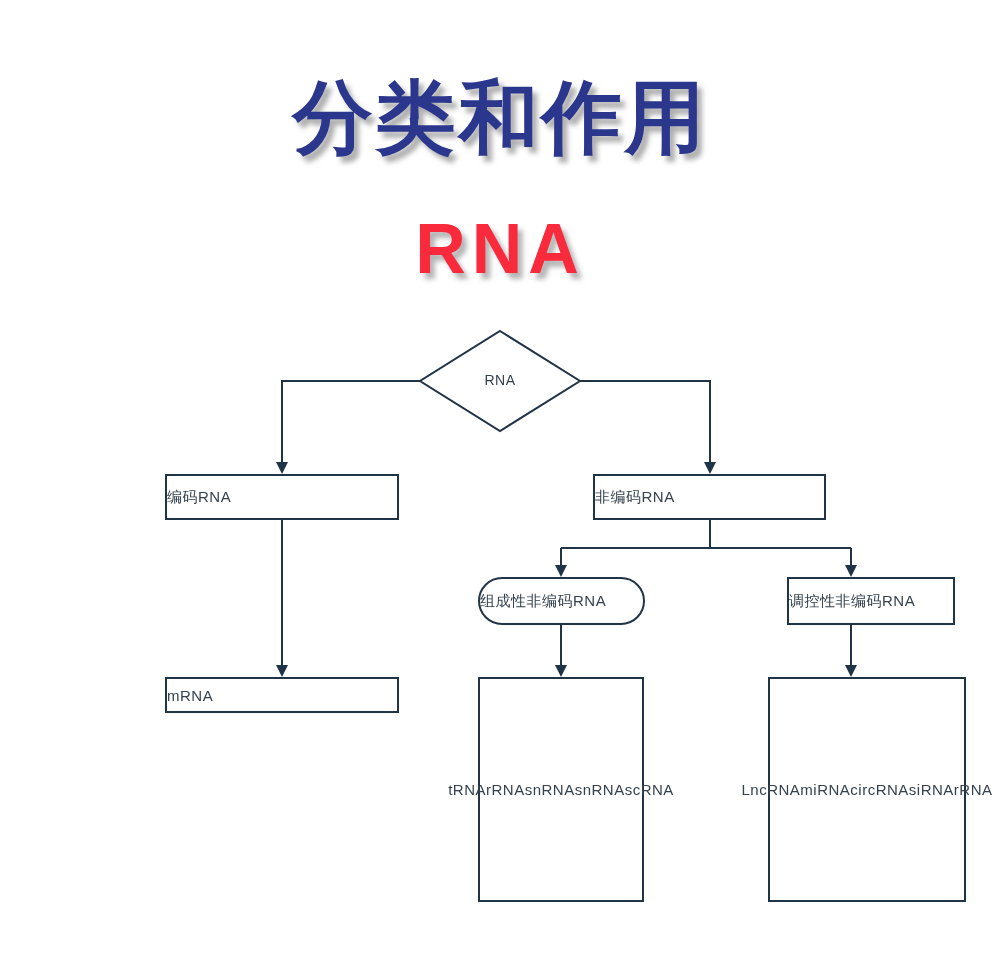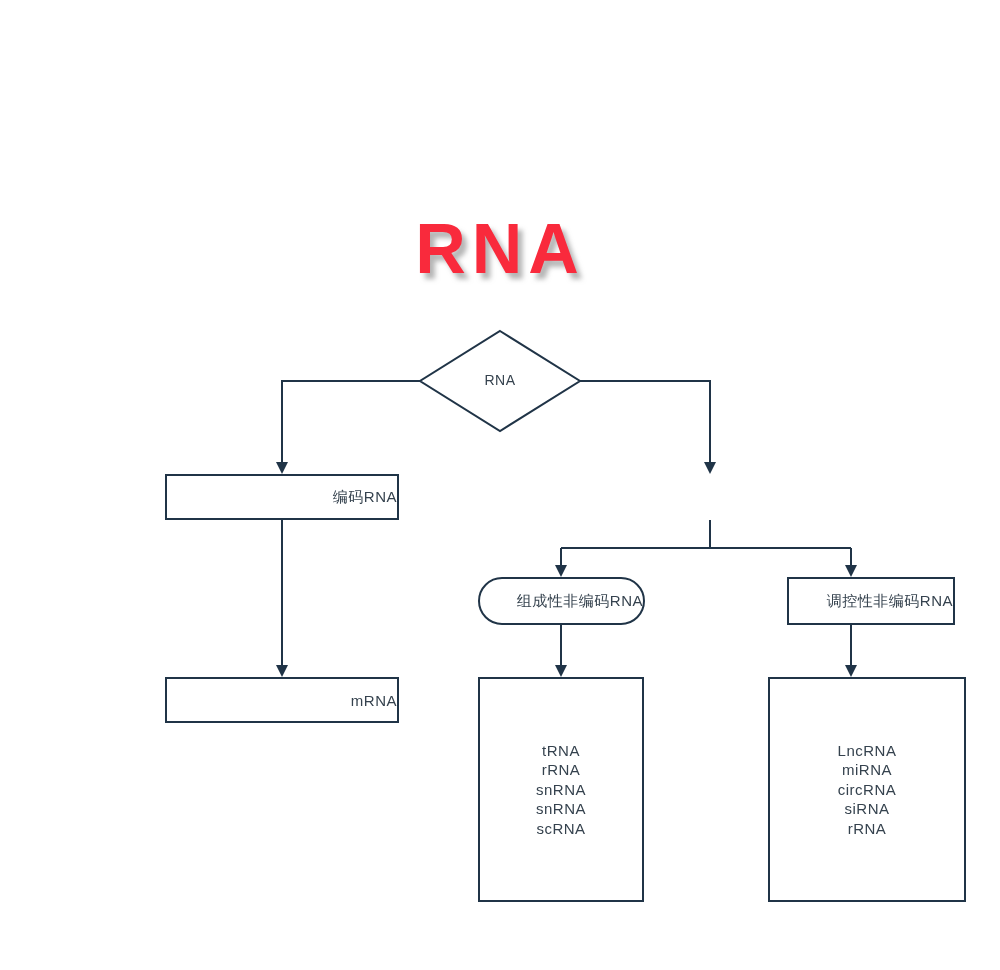--- a/index.html
+++ b/index.html
@@ -53,60 +53,61 @@
     pointer-events: none;
   }
   .node {
     position: absolute;
     box-sizing: border-box;
     border: 2px solid #203447;
     background: #ffffff;
     color: #35424E;
     display: flex;
     align-items: center;
-    justify-content: flex-end;
+    justify-content: flex-start;
     text-align: center;
     font-size: 15px;
     letter-spacing: 0.5px;
   }
   .diamond-label {
     position: absolute;
     left: 440px;
     top: 372px;
     width: 120px;
     text-align: center;
     color: #35424E;
     font-size: 14px;
     letter-spacing: 0.5px;
   }
   .node-coding      { left: 165px; top: 474px; width: 234px; height: 46px; }
   .node-noncoding   { left: 593px; top: 474px; width: 233px; height: 46px; }
   .node-constitutive{ left: 478px; top: 577px; width: 167px; height: 48px; border-radius: 24px; }
   .node-regulatory  { left: 767px; top: 577px; width: 168px; height: 48px; margin-left: 20px; }
-  .node-mrna        { left: 165px; top: 677px; width: 234px; height: 46px; }
+  .node-mrna        { left: 165px; top: 677px; width: 234px; height: 36px; }
   .node-tall-left   { left: 478px; top: 677px; width: 166px; height: 225px; }
   .node-tall-right  { left: 768px; top: 677px; width: 198px; height: 225px; }
   .type-list {
     display: flex;
-    flex-direction: column;
+    flex-direction: row;
     align-items: center;
     justify-content: center;
   }
   .type-list div {
     line-height: 19.5px;
     font-size: 15px;
     color: #35424E;
     letter-spacing: 0.5px;
   }
 </style>
 </head>
 <body>
 
 <div class="canvas">
 
+  <h1 class="page-title">分类和作用</h1>
 
   <div class="subtitle">RNA</div>
 
   <svg class="edges" width="1000" height="970" viewBox="0 0 1000 970">
 
     <polygon points="500,331 580,381 500,431 420,381" fill="#ffffff" stroke-width="2" stroke="#203447"></polygon>
 
     <g fill="none" stroke-width="2" stroke="#203447">
       <path d="M420 381 H282 V462"></path>
       <path d="M580 381 H710 V462"></path>
@@ -128,20 +129,23 @@
       <polygon points="845,665 857,665 851,677"></polygon>
     </g>
   </svg>
 
   <div class="diamond-label">RNA</div>
 
   <div class="node node-coding">
     <span>编码RNA</span>
   </div>
 
+  <div class="node node-noncoding">
+    <span>非编码RNA</span>
+  </div>
 
   <div class="node node-constitutive">
     <span>组成性非编码RNA</span>
   </div>
 
   <div class="node node-regulatory">
     <span>调控性非编码RNA</span>
   </div>
 
   <div class="node node-mrna">

